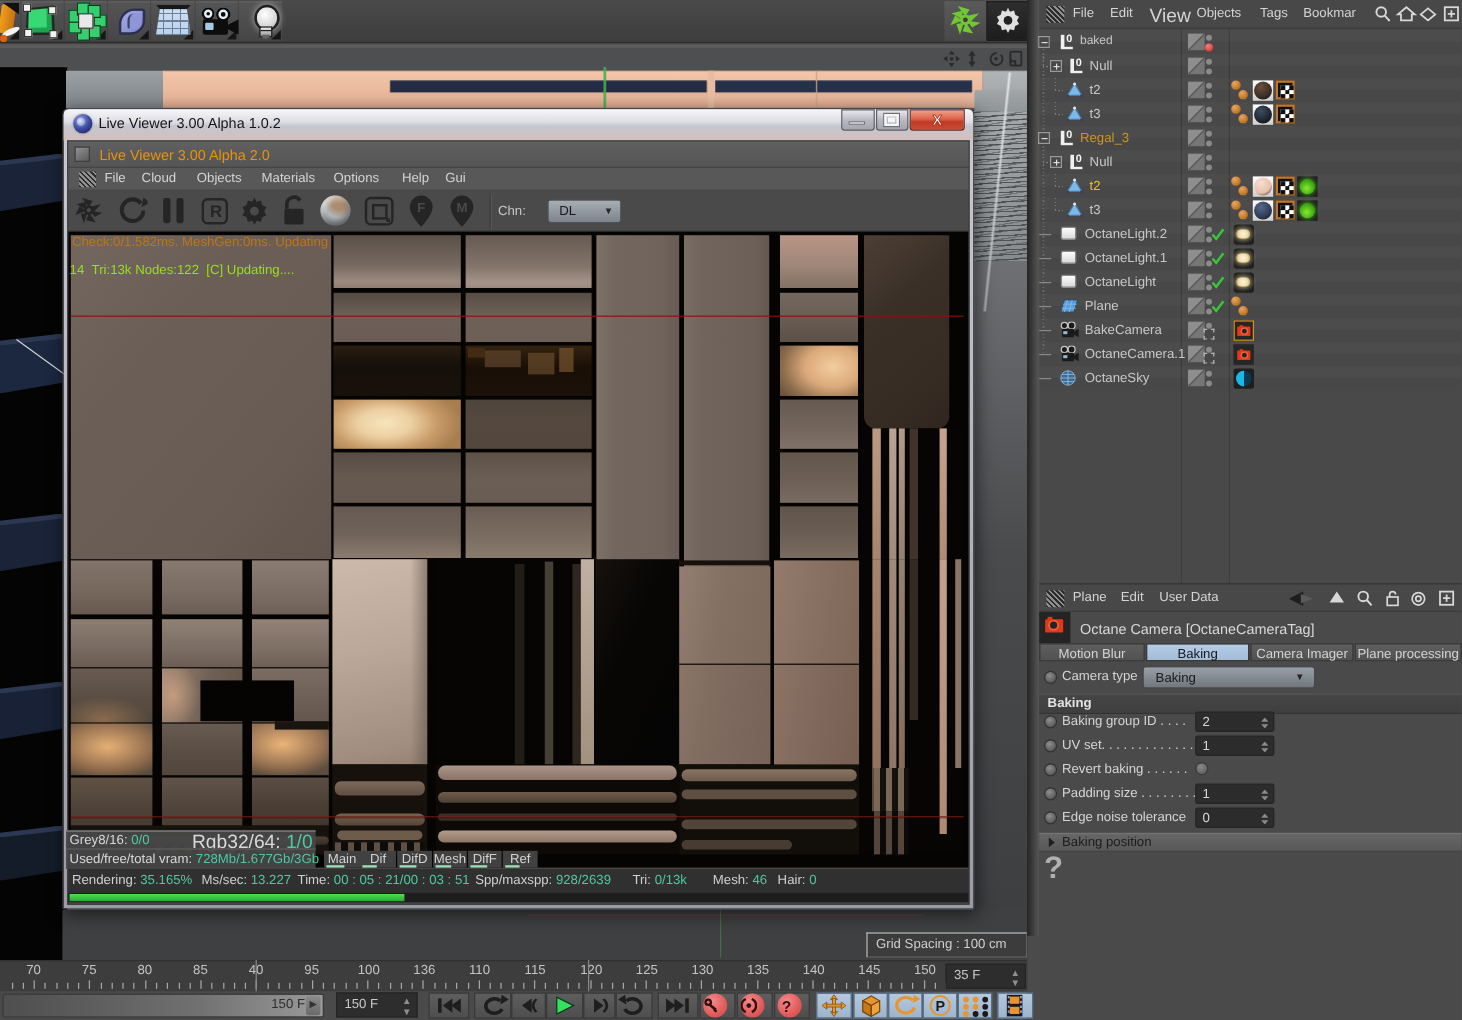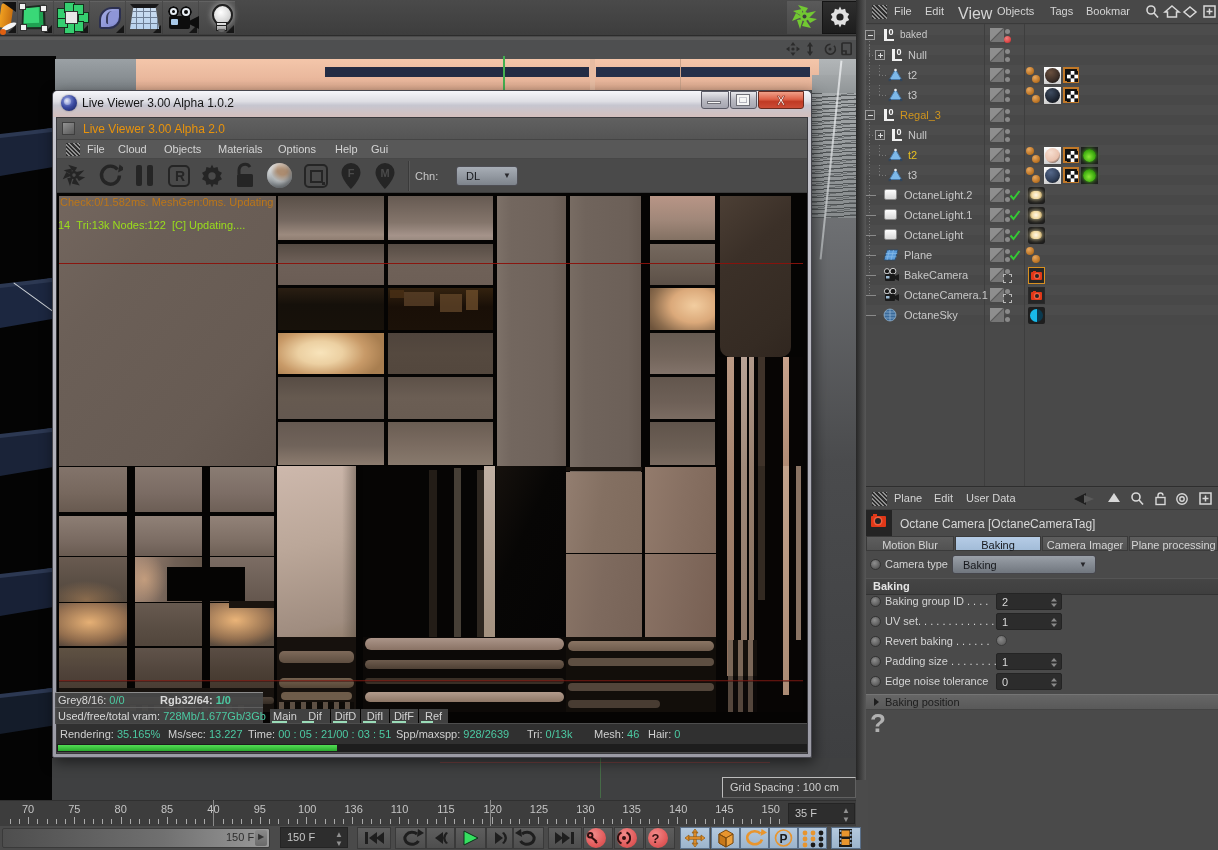--- a/index.html
+++ b/index.html
@@ -544,39 +544,39 @@
 <div class="abs" style="left:511px;top:465px;width:146px;height:8px;background:#5e4f42;border-radius:7px;"></div>
 <div class="abs" style="left:511px;top:490px;width:146px;height:8px;background:#52453a;border-radius:7px;"></div>
 <div class="abs" style="left:511px;top:507px;width:92px;height:8px;background:#483c32;border-radius:7px;"></div>
 <div class="abs" style="left:2px;top:487px;width:744px;height:1px;background:rgba(130,26,18,.7);"></div>
 <div class="abs" style="left:2px;top:488px;width:744px;height:1px;background:rgba(60,12,8,.5);"></div>
 <span class="abs" style="left:3px;top:3px;font-size:11px;color:#bc7618;white-space:nowrap;">Check:0/1.582ms. MeshGen:0ms. Updating</span>
 <span class="abs" style="left:1px;top:26px;font-size:11px;color:#9ade1c;white-space:nowrap;">14&nbsp;&nbsp;Tri:13k Nodes:122&nbsp;&nbsp;[C] Updating....</span>
 </div>
 <div class="abs" style="left:55px;top:692px;width:208px;height:15px;background:rgba(72,72,72,.93);border-top:1px solid #8a8a8a;">
       <span class="abs" style="left:3px;top:1px;font-size:11px;color:#d8d8d8;white-space:nowrap;">Grey8/16: <span style="color:#4cc9a2">0/0</span></span>
-      <span class="abs" style="left:105px;top:1px;font-size:11px;color:#d8d8d8;white-space:nowrap;font-weight:bold;">Rgb32/64: <span style="color:#4cc9a2">1/0</span></span>
+      <span class="abs" style="left:105px;top:1px;font-size:16px;color:#d8d8d8;white-space:nowrap;">Rgb32/64: <span style="color:#4cc9a2">1/0</span></span>
     </div>
 <div class="abs" style="left:55px;top:707px;width:208px;height:16px;background:rgba(72,72,72,.93);border-top:1px solid #5e5e5e;">
       <span class="abs" style="left:3px;top:2px;font-size:11px;color:#d8d8d8;white-space:nowrap;">Used/free/total vram: <span style="color:#4cc9a2">728Mb/1.677Gb/3Gb</span></span>
     </div>
 <div class="abs" style="left:270px;top:709px;width:30px;height:14px;background:#414141;">
       <span style="position:absolute;left:50%;transform:translateX(-50%);top:1px;font-size:11px;color:#d2d2d2;font-family:Liberation Sans;">Main</span>
       <div style="position:absolute;left:2px;bottom:0;width:15px;height:2px;background:#9adcb8;"></div>
     </div>
 <div class="abs" style="left:300px;top:709px;width:30px;height:14px;background:#414141;">
       <span style="position:absolute;left:50%;transform:translateX(-50%);top:1px;font-size:11px;color:#d2d2d2;font-family:Liberation Sans;">Dif</span>
       <div style="position:absolute;left:2px;bottom:0;width:12px;height:2px;background:#9adcb8;"></div>
     </div>
 <div class="abs" style="left:331px;top:709px;width:29px;height:14px;background:#414141;">
       <span style="position:absolute;left:50%;transform:translateX(-50%);top:1px;font-size:11px;color:#d2d2d2;font-family:Liberation Sans;">DifD</span>
       <div style="position:absolute;left:2px;bottom:0;width:14px;height:2px;background:#9adcb8;"></div>
     </div>
 <div class="abs" style="left:361px;top:709px;width:28px;height:14px;background:#414141;">
-      <span style="position:absolute;left:50%;transform:translateX(-50%);top:1px;font-size:11px;color:#d2d2d2;font-family:Liberation Sans;">DifI</span>
+      <span style="position:absolute;left:50%;transform:translateX(-50%);top:1px;font-size:11px;color:#d2d2d2;font-family:Liberation Sans;">Mesh</span>
       <div style="position:absolute;left:2px;bottom:0;width:13px;height:2px;background:#9adcb8;"></div>
     </div>
 <div class="abs" style="left:390px;top:709px;width:28px;height:14px;background:#414141;">
       <span style="position:absolute;left:50%;transform:translateX(-50%);top:1px;font-size:11px;color:#d2d2d2;font-family:Liberation Sans;">DifF</span>
       <div style="position:absolute;left:2px;bottom:0;width:14px;height:2px;background:#9adcb8;"></div>
     </div>
 <div class="abs" style="left:419px;top:709px;width:29px;height:14px;background:#414141;">
       <span style="position:absolute;left:50%;transform:translateX(-50%);top:1px;font-size:11px;color:#d2d2d2;font-family:Liberation Sans;">Ref</span>
       <div style="position:absolute;left:2px;bottom:0;width:12px;height:2px;background:#9adcb8;"></div>
     </div>

